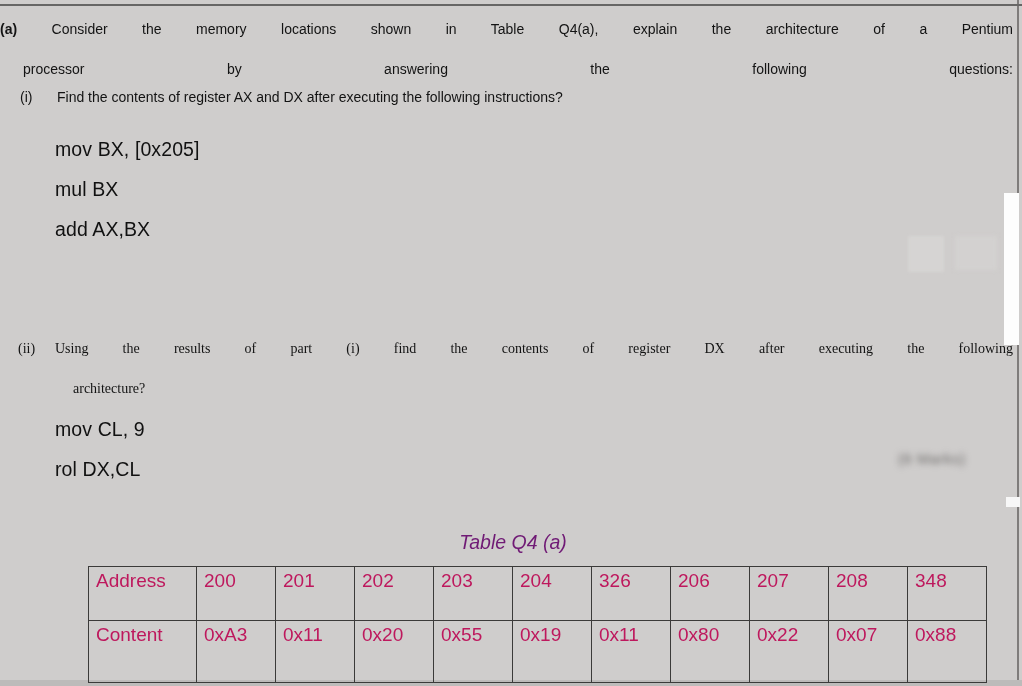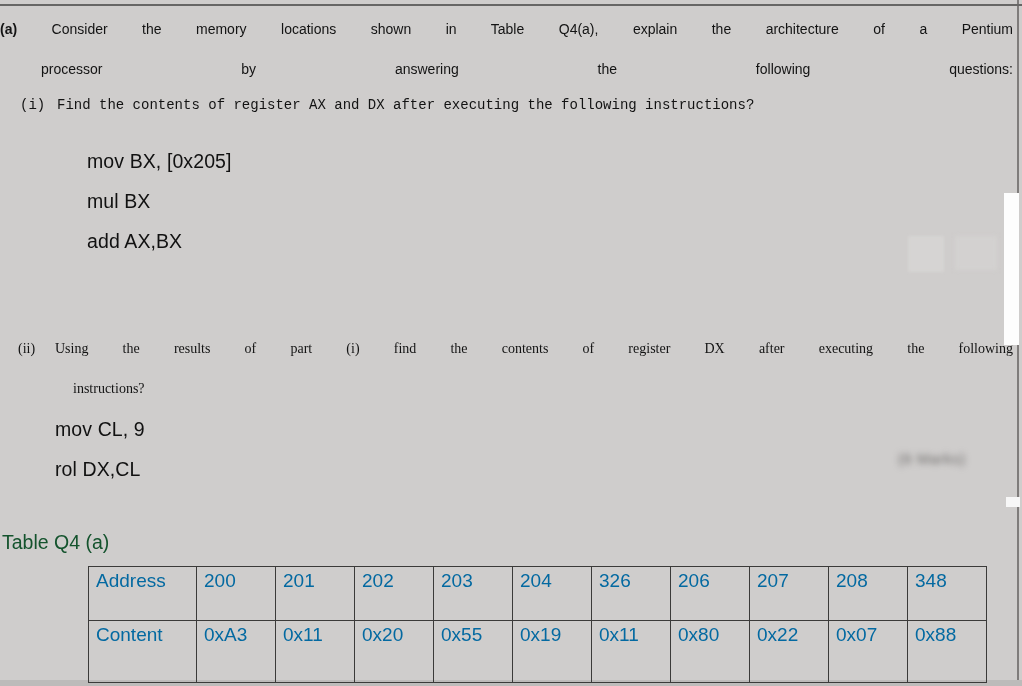--- a/index.html
+++ b/index.html
@@ -116,47 +116,46 @@
   .blk-a {
     left: 0px;
     top: 9px;
     width: 1013px;
   }
   .blk-a .lead {
     font-weight: bold;
   }
   .blk-a .line2 {
     display: block;
-    margin-left: 41px;
+    margin-left: 23px;
     text-align: center;
   }
 
   .blk-i {
     left: 20px;
-    top: 85px;
+    top: 77px;
     width: 880px;
-    font-family: Liberation Mono, monospace;
   }
   .blk-i .marker {
     display: inline-block;
     width: 37px;
   }
 
   .code-list {
     position: absolute;
     left: 55px;
     font-size: 19.5px;
     line-height: 40px;
     letter-spacing: 0.1px;
   }
   .code-list .code-line {
     display: block;
     white-space: nowrap;
   }
-  #code-i { top: 141px; margin-left: 32px; }
+  #code-i { top: 129px; }
   #code-ii { top: 409px; }
 
   .blk-ii {
     left: 18px;
     top: 329px;
     width: 995px;
     font-family: Liberation Serif, serif;
   }
   .blk-ii .row1 {
     display: block;
@@ -172,39 +171,41 @@
     margin-left: 55px;
     text-align: left;
   }
 
   
   .table-caption {
     position: absolute;
     left: 0px;
     top: 531px;
     width: 1022px;
+    text-align: center;
     font-size: 19.5px;
-    color: #14532d;
+    color: #701a75;
+    font-style: italic;
   }
   .caption-inner {
     position: relative;
     left: 2px;
   }
 
   #memory-table {
     position: absolute;
     left: 88px;
     top: 566px;
     border-collapse: collapse;
     table-layout: fixed;
   }
   #memory-table td {
     border: 1.6px solid #3b3a39;
     font-size: 19px;
-    color: #0369a1;
+    color: #be185d;
     height: 50px;
     vertical-align: top;
     padding: 3px 0 0 7px;
     width: 71px;
     white-space: nowrap;
   }
   #memory-table td.rowhead {
     width: 100px;
   }
   #memory-table tr.content-row td {
@@ -236,21 +237,21 @@
     <span class="code-line">mov BX, [0x205]</span>
     <span class="code-line">mul BX</span>
     <span class="code-line">add AX,BX</span>
   </div>
 
   <div class="erased-box"></div>
   <div class="erased-box2"></div>
 
   <div class="para blk-ii">
     <span class="row1"><span class="marker">(ii)</span><span>Using the results of part (i) find the contents of register DX after executing the following</span></span>
-    <span class="line2">instructions?</span>
+    <span class="line2">architecture?</span>
   </div>
 
   <div class="code-list" id="code-ii">
     <span class="code-line">mov CL, 9</span>
     <span class="code-line">rol DX,CL</span>
   </div>
 
   <div class="blurred-marks">(6 Marks)</div>
 
   <div class="table-caption">

